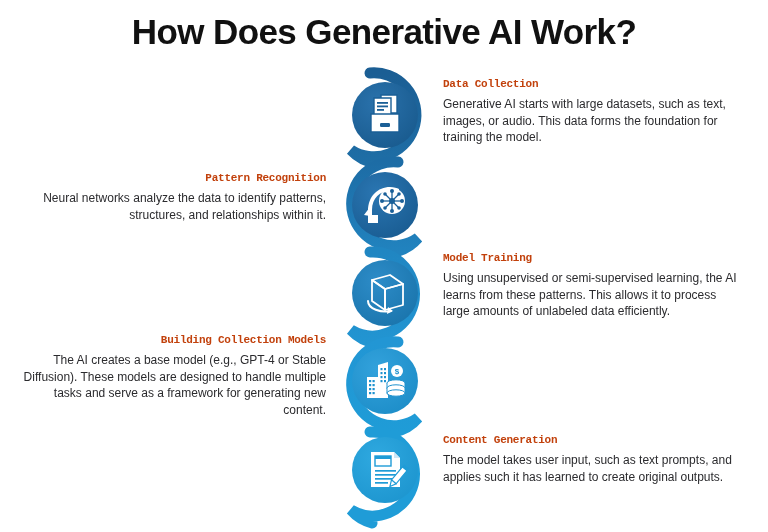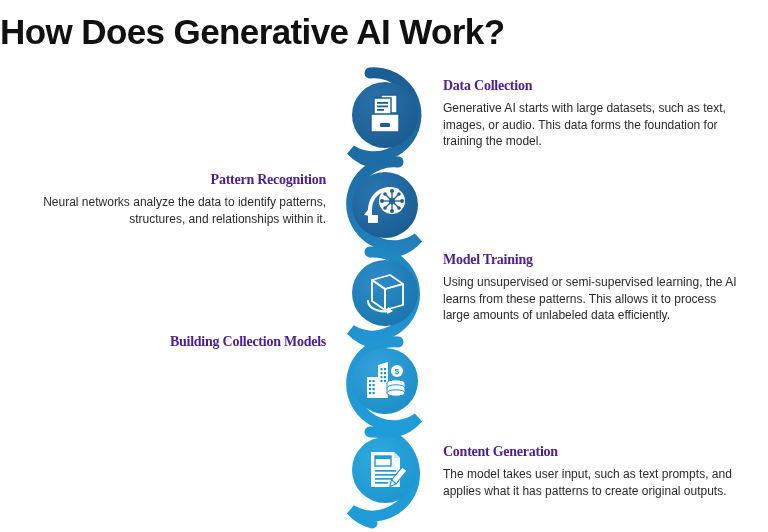--- a/index.html
+++ b/index.html
@@ -22,20 +22,21 @@
     height: 532px;
     background: #ffffff;
   }
 
   
   #title {
     position: absolute;
     top: 12px;
     left: 0;
     width: 768px;
+    text-align: center;
     font-size: 35px;
     font-weight: 800;
     letter-spacing: -0.6px;
     color: #111111;
     font-family: "Liberation Sans", sans-serif;
   }
 
   
   #spine {
     position: absolute;
@@ -55,41 +56,41 @@
     width: 300px;
     text-align: left;
   }
   .step-text.left {
     right: 442px;
     width: 305px;
     text-align: right;
   }
 
   .step-title {
-    font-size: 14px;
+    font-size: 11px;
     font-weight: 800;
-    color: #4c1d95;
+    color: #c2410c;
     letter-spacing: -0.25px;
     margin-bottom: 6px;
-    font-family: Liberation Serif, serif;
+    font-family: Liberation Mono, monospace;
   }
 
   .step-body {
     font-size: 12px;
     line-height: 16.5px;
     color: #2b2b2e;
     font-family: "Liberation Sans", sans-serif;
   }
 
   
   #step-0 { top: 78px; }
   #step-1 { top: 172px; }
   #step-2 { top: 252px; }
   #step-3 { top: 334px; }
-  #step-4 { top: 444px; }
+  #step-4 { top: 434px; }
 </style>
 </head>
 <body>
 
 <div id="infographic">
 
   <div id="title">How Does Generative AI Work?</div>
 
   <svg id="spine" viewBox="0 0 768 532">
     <defs>
@@ -272,20 +273,21 @@
     <div class="step-body">Using unsupervised or semi-supervised learning, the AI learns from these patterns. This allows it to process large amounts of unlabeled data efficiently.</div>
   </div>
 
   <div class="step-text left" id="step-1">
     <div class="step-title">Pattern Recognition</div>
     <div class="step-body">Neural networks analyze the data to identify patterns, structures, and relationships within it.</div>
   </div>
 
   <div class="step-text left" id="step-3">
     <div class="step-title">Building Collection Models</div>
+    <div class="step-body">The AI creates a base model (e.g., GPT-4 or Stable Diffusion). These models are designed to handle multiple tasks and serve as a framework for generating new content.</div>
   </div>
 
   <div class="step-text right" id="step-4">
     <div class="step-title">Content Generation</div>
-    <div class="step-body">The model takes user input, such as text prompts, and applies what it has patterns to create original outputs.</div>
+    <div class="step-body">The model takes user input, such as text prompts, and applies such it has learned to create original outputs.</div>
   </div>
 
 </div>
 
 </body></html>

